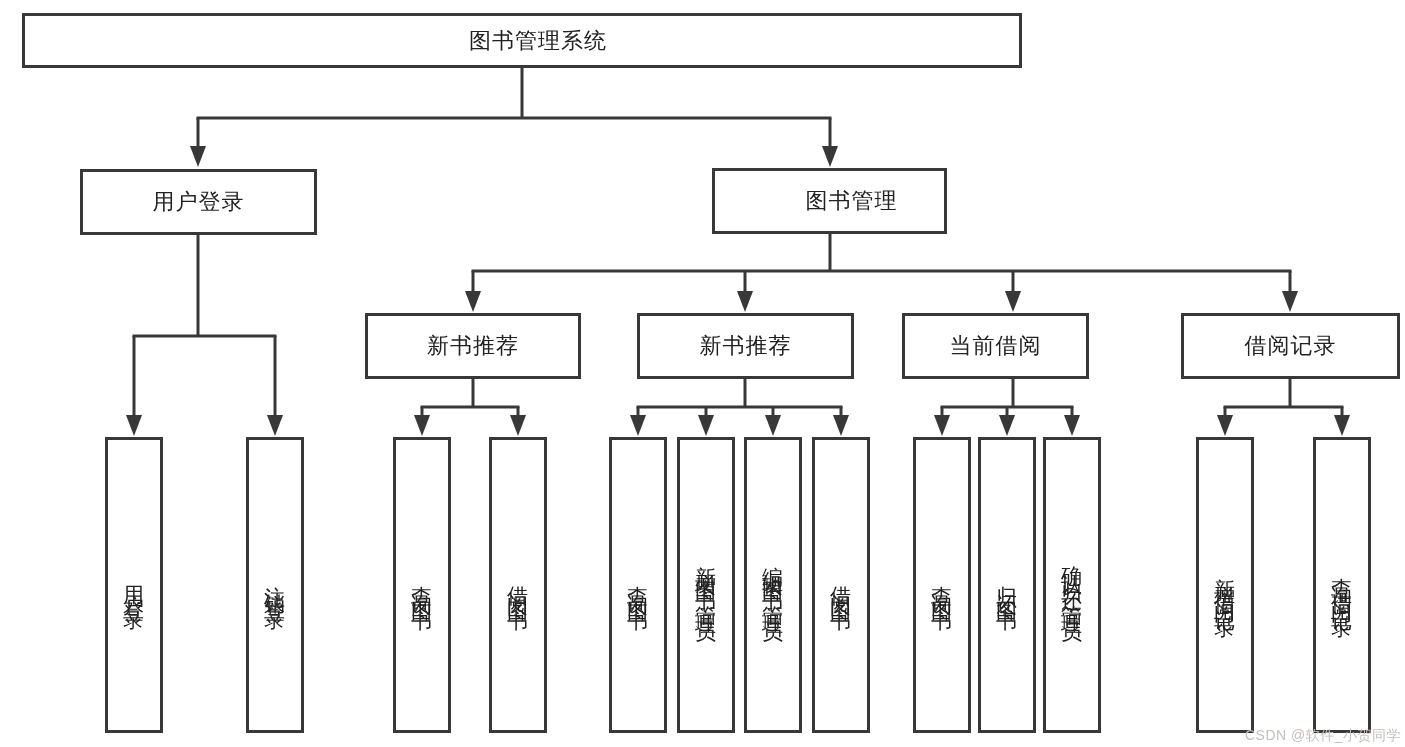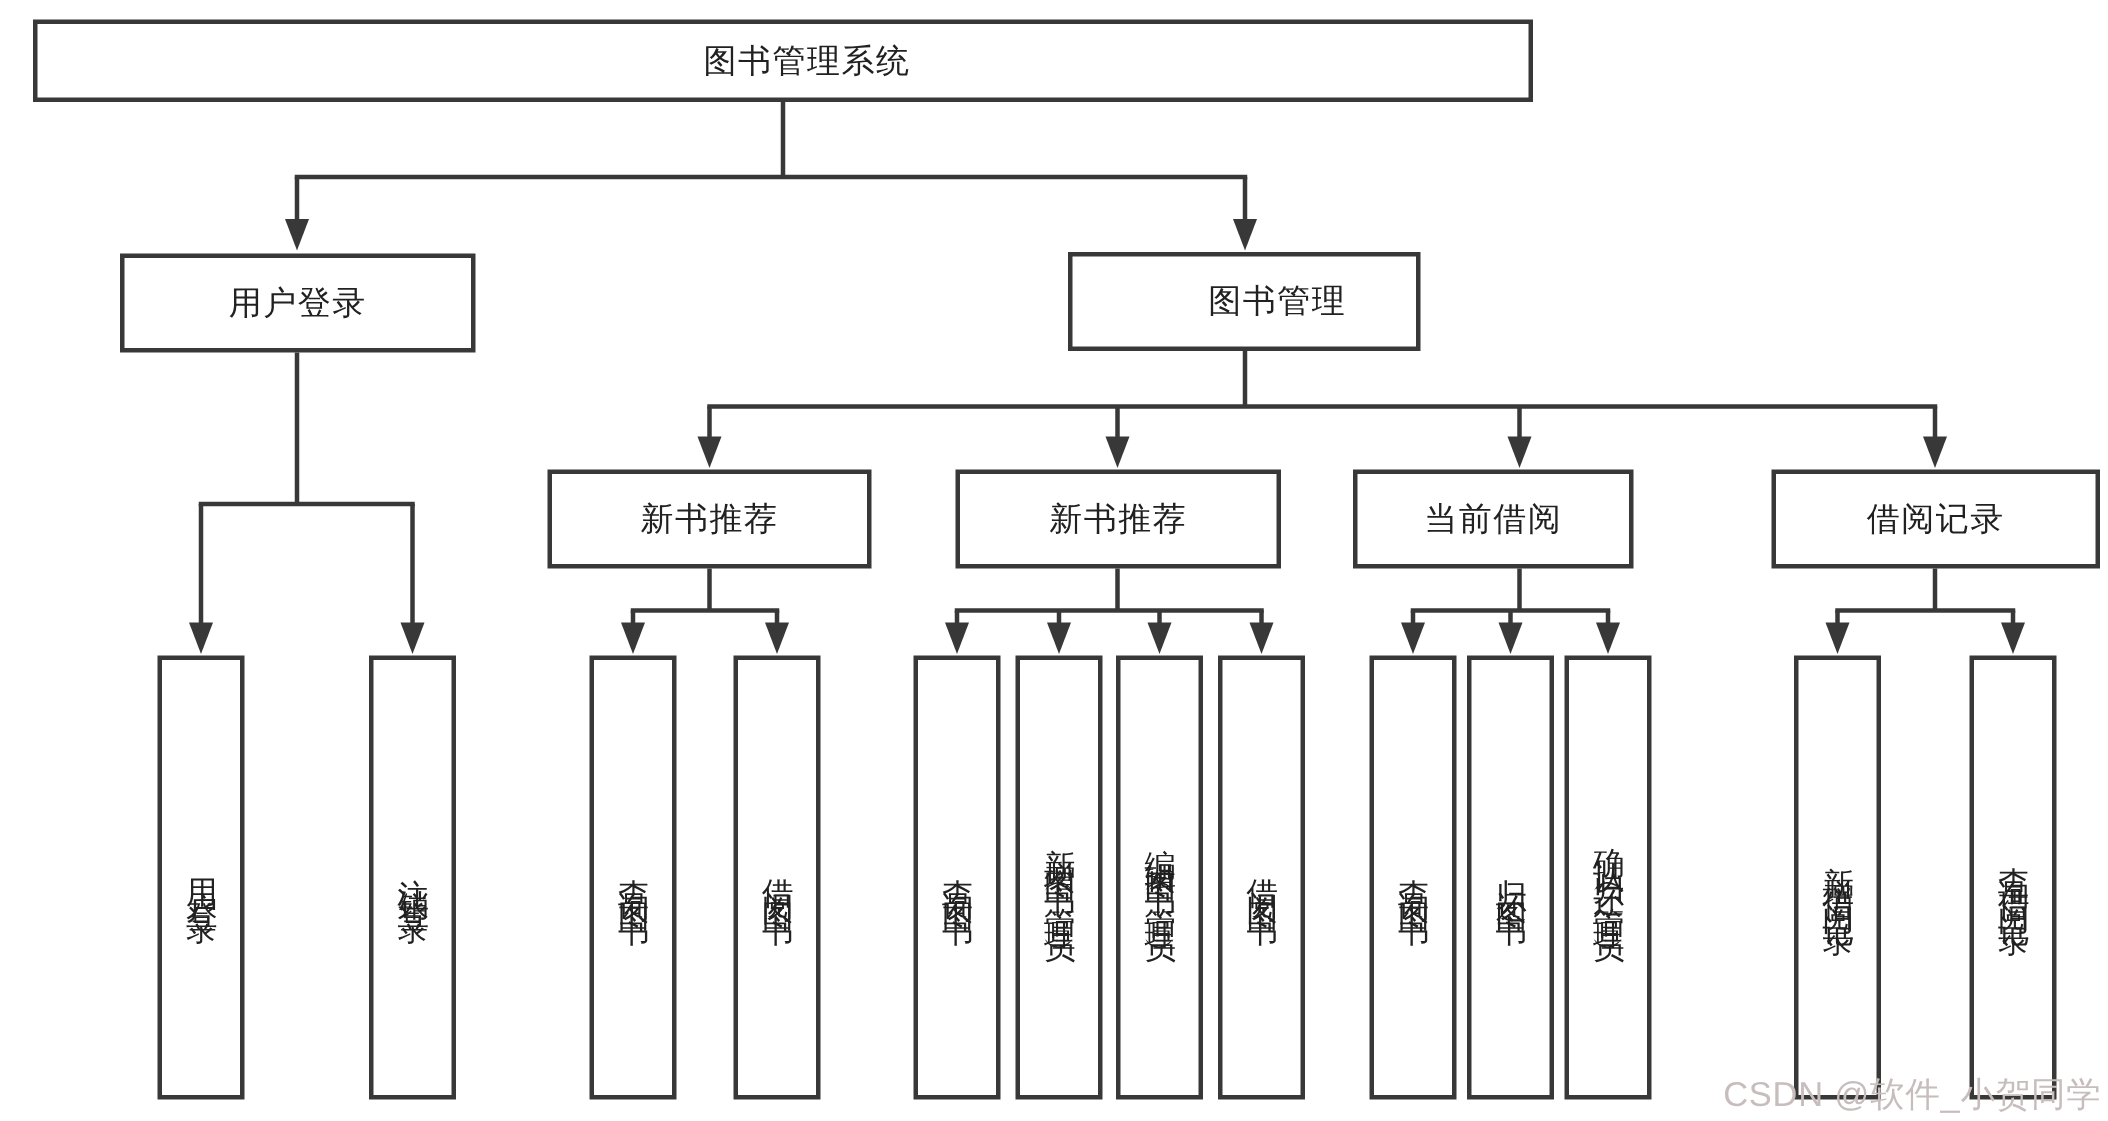--- a/index.html
+++ b/index.html
@@ -65,21 +65,21 @@
   #node-leaf-query-books-3       { left: 913px;  }
   #node-leaf-return-books        { left: 978px;  }
   #node-leaf-confirm-return      { left: 1043px; }
   #node-leaf-add-borrow-record   { left: 1196px; }
   #node-leaf-query-borrow-record { left: 1313px; }
 
   #watermark {
     position: absolute;
     right: 4px;
     bottom: 2px;
-    font-size: 23px;
+    font-size: 14px;
     color: #c7bdbd;
     letter-spacing: 0.5px;
     white-space: nowrap;
   }
 </style>
 </head>
 <body>
 
 <div id="stage">
 

